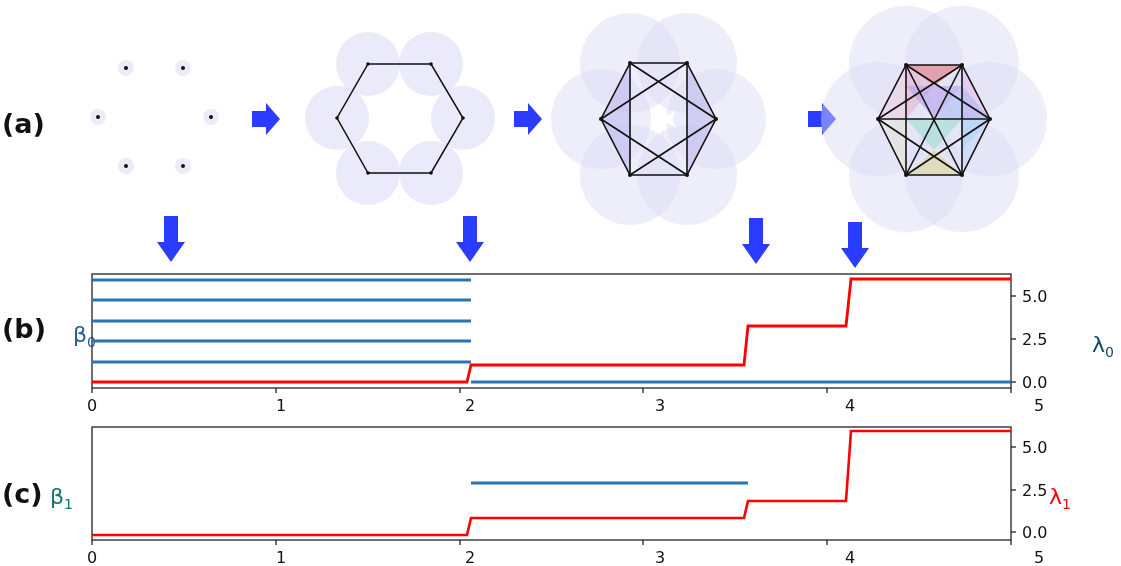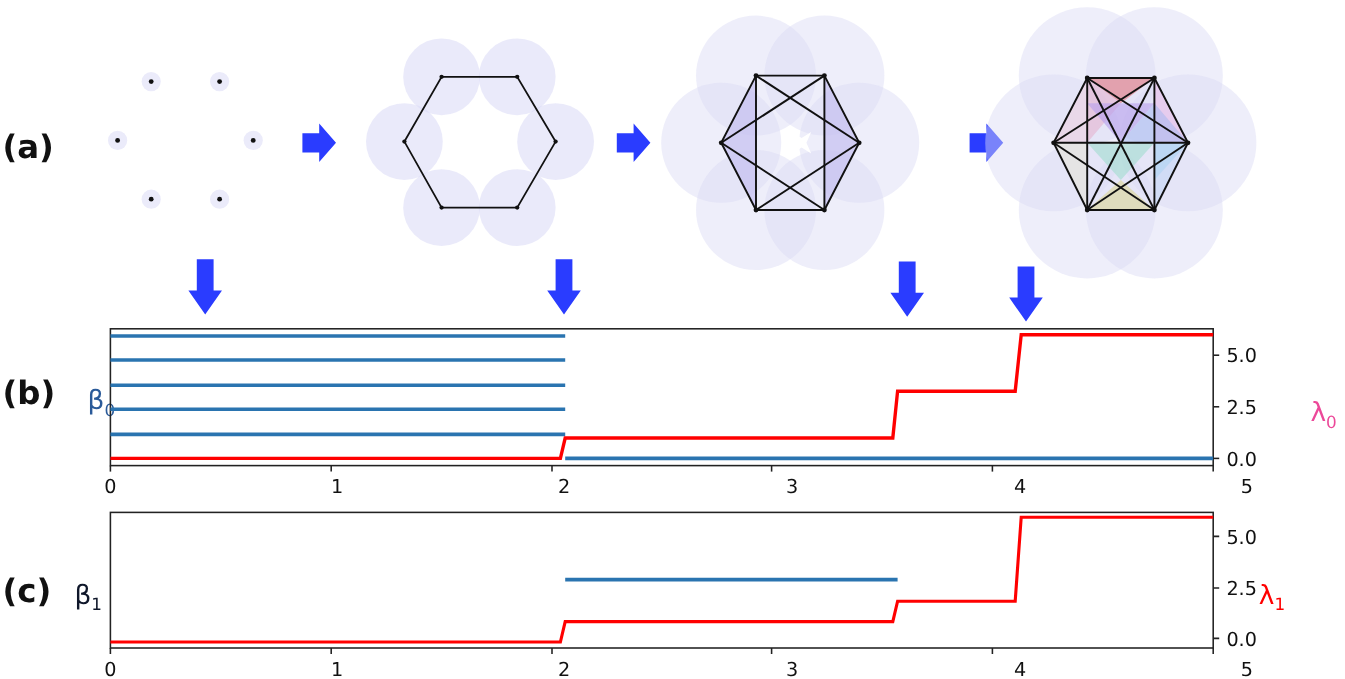--- a/index.html
+++ b/index.html
@@ -11,22 +11,22 @@
     .tick-text { font-family: "DejaVu Sans", sans-serif; font-size: 16px; fill: #111; }
   </style>
 </head>
 <body>
 
 <div class="panel-label" style="left:2px; top:108px;">(a)</div>
 <div class="panel-label" style="left:2px; top:313px;">(b)</div>
 <div class="panel-label" style="left:2px; top:478px;">(c)</div>
 
 <div class="axis-sym" style="left:57px; top:322px; color:#2a5a99;margin-left:16px;"><span>β</span><sub>0</sub></div>
-<div class="axis-sym" style="left:1092px; top:332px; color:#ec4899;"><span>λ</span><sub>0</sub></div>
-<div class="axis-sym" style="left:62px; top:484px; color:#0f172a;"><span>β</span><sub>1</sub></div>
+<div class="axis-sym" style="left:1092px; top:332px; color:#0c4a6e;"><span>λ</span><sub>0</sub></div>
+<div class="axis-sym" style="left:50px; top:484px; color:#0f766e;"><span>β</span><sub>1</sub></div>
 <div class="axis-sym" style="left:1049px; top:484px; color:#ff0000;"><span>λ</span><sub>1</sub></div>
 
 <svg width="1121" height="566" viewBox="0 0 1121 566">
   <defs>
     <g id="rarrow">
       <polygon points="0,-8 14,-8 14,-16 28,0 14,16 14,8 0,8" fill="#2a3cff"></polygon>
     </g>
     <g id="darrow">
       <polygon points="-7,0 7,0 7,26 14,26 0,46 -14,26 -7,26" fill="#2a3cff"></polygon>
     </g>

